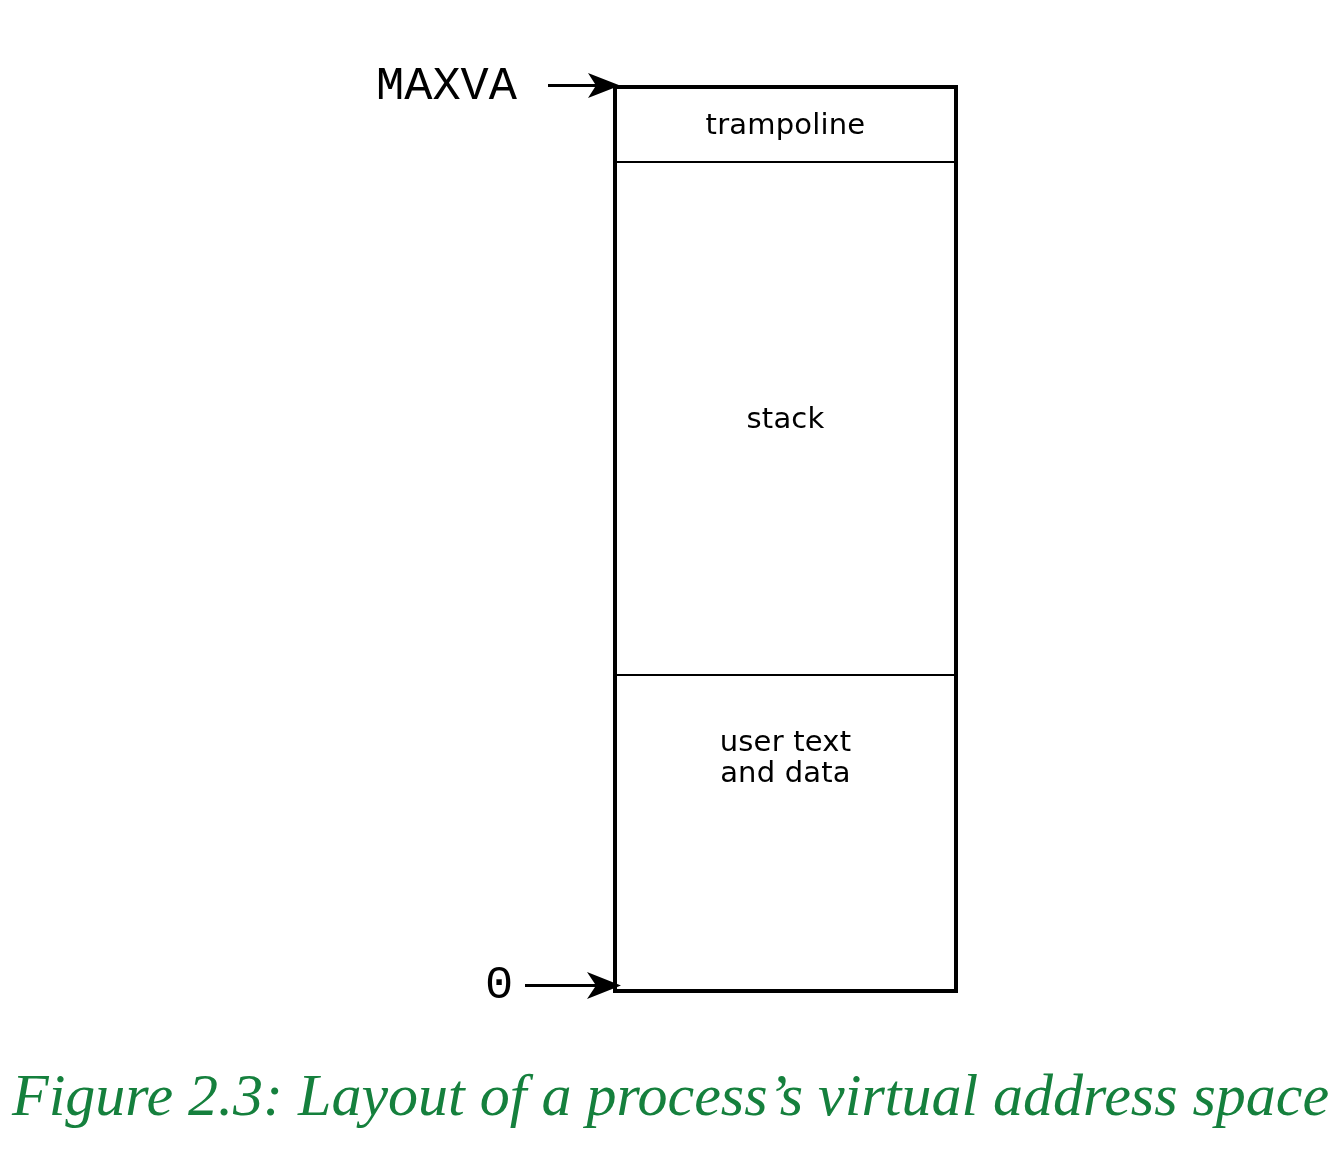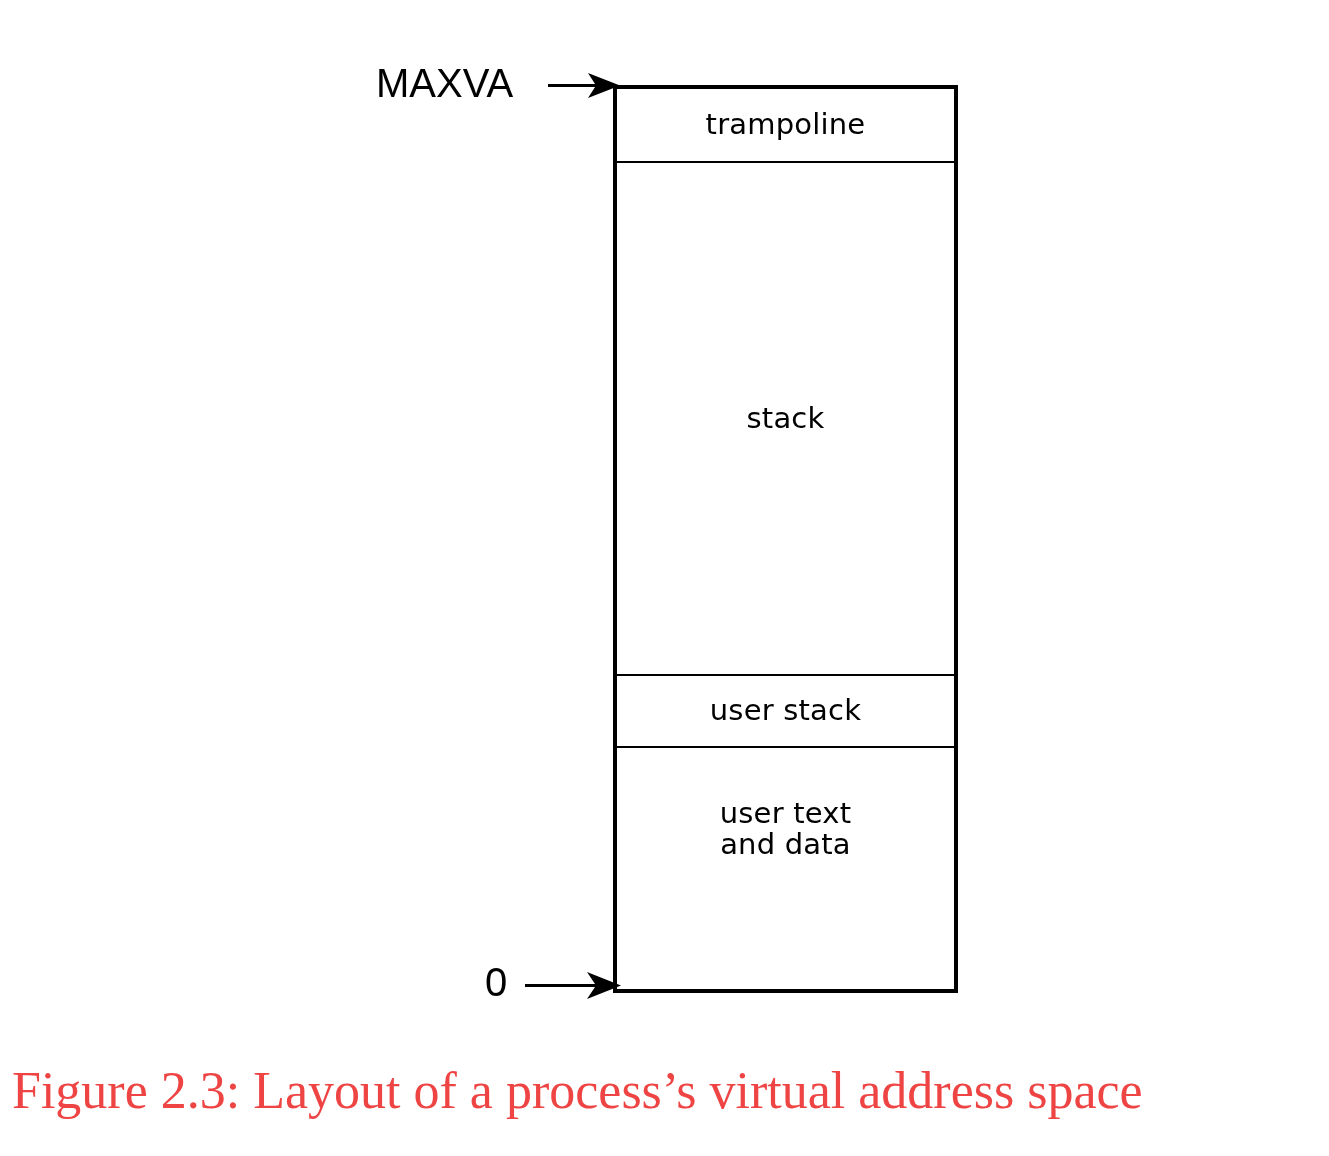--- a/index.html
+++ b/index.html
@@ -65,22 +65,22 @@
   .region-usertext   { height: 188px; align-items: flex-start; padding-top: 50px; }
 
   .region-label {
     display: block;
     white-space: pre-line;
   }
 
   
   .pointer-label {
     position: absolute;
-    font-family: Liberation Sans, sans-serif;
-    font-size: 40px;
+    font-family: Liberation Mono, monospace;
+    font-size: 47px;
     line-height: 1;
     color: #000000;
     white-space: nowrap;
   }
   #maxva-label {
     left: 376px;
     top: 63px;
   }
   #zero-label {
     left: 485px;
@@ -104,24 +104,25 @@
     height: 36px;
   }
 
   
   #figure-caption {
     position: absolute;
     left: 12px;
     top: 1062px;
     width: 1310px;
     font-family: "Liberation Serif", "DejaVu Serif", serif;
-    font-size: 52px;
+    font-size: 60px;
     line-height: 1.12;
-    color: #ef4444;
+    color: #15803d;
     white-space: nowrap;
+    font-style: italic;
   }
 </style>
 </head>
 <body>
 
 <div id="figure-area">
 
   <div class="pointer-label" id="maxva-label">MAXVA</div>
 
   <svg class="arrow-svg" id="maxva-arrow" viewBox="0 0 72 36">
@@ -140,23 +141,20 @@
 
     <div class="mem-region region-trampoline">
       <span class="region-label">trampoline</span>
     </div>
 
 
     <div class="mem-region region-heap">
       <span class="region-label">stack</span>
     </div>
 
-    <div class="mem-region region-userstack">
-      <span class="region-label">user stack</span>
-    </div>
 
     <div class="mem-region region-usertext">
       <span class="region-label">user text
 and data</span>
     </div>
 
   </div>
 </div>
 
 <div id="figure-caption">Figure 2.3: Layout of a process’s virtual address space</div>

